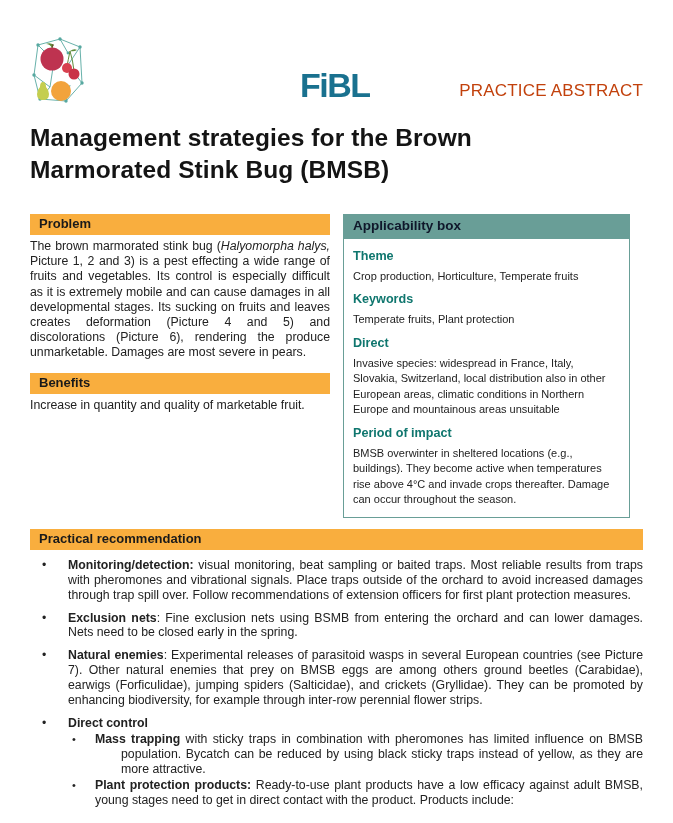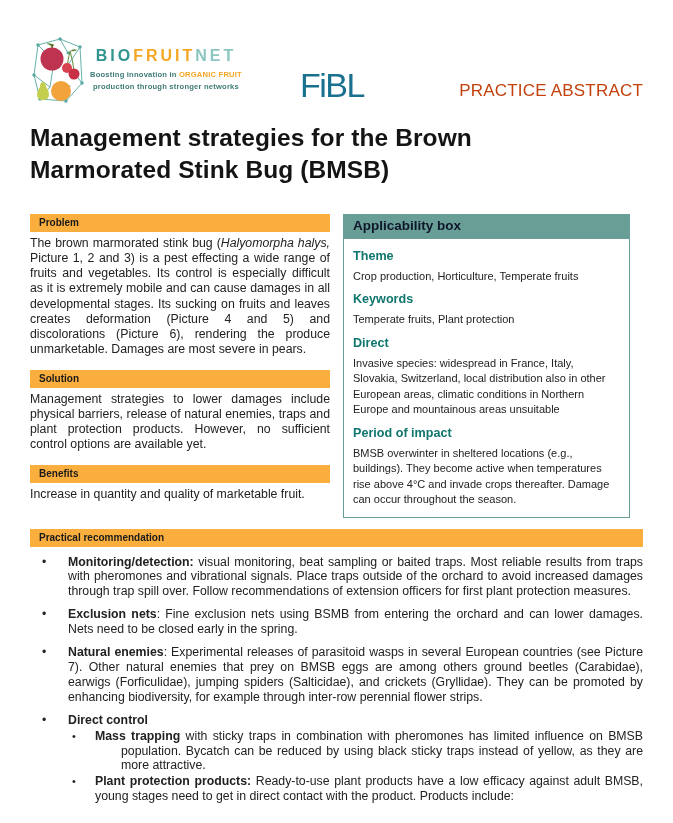--- a/index.html
+++ b/index.html
@@ -16,34 +16,34 @@
   .masthead { display:flex; align-items:flex-end; height:74px; }
   .logo-block { display:flex; align-items:center; width:214px; height:74px; }
   .fruit-net-svg { width:56px; height:70px; flex:0 0 auto; margin-right:4px; }
   .logo-text { display:flex; flex-direction:column; align-items:center; }
   .logo-word { font-size:16px; font-weight:bold; letter-spacing:3px; white-space:nowrap; line-height:1; }
   .lw-bio { color:#31958D; }
   .lw-fruit { color:#F5A623; }
   .lw-net { color:#8CC6C0; }
   .tagline { font-size:7.6px; font-weight:bold; color:#3E7B76; text-align:center; margin-top:5px; line-height:1.55; letter-spacing:0.2px; }
   .tl-hl { color:#F5A623; }
-  .fibl { font-size:34px; font-weight:400; color:#19718F; letter-spacing:-1.5px; margin-left:56px; margin-bottom:5px; line-height:1; }
+  .fibl { font-size:34px; font-weight:700; color:#19718F; letter-spacing:-1.5px; margin-left:56px; margin-bottom:5px; line-height:1; }
   .doc-type { margin-left:auto; font-size:17px; color:#c2410c; margin-bottom:8px; letter-spacing:0.2px; line-height:1; }
 
   
   .title { margin:15px 0 0 0; font-size:24.5px; font-weight:bold; color:#141414; line-height:1.3; max-width:478px; letter-spacing:0.1px; }
 
   
   .columns { display:flex; gap:13px; margin-top:28px; align-items:flex-start; }
   .col-left { width:300px; flex:0 0 auto; }
   .col-right { width:287px; flex:0 0 auto; }
 
   .sec-h {
     background:#F9AE3E; color:#1a1a1a;
-    font-weight:bold; font-size:10px;
+    font-weight:bold; font-size:13px;
     padding:3px 9px 4px 9px; line-height:1.1;
   }
   .body-text { font-size:12.3px; line-height:15.2px; text-align:justify; margin-top:4px; color:#222; }
   .sec { margin-top:0; }
   .sec + .sec { margin-top:10px; }
 
   
   .app-box { border:1.5px solid #699E97; }
   .app-h { background:#699E97; color:#0f172a; font-weight:bold; font-size:13.5px; padding:4px 9px 5px 9px; line-height:1.1; }
   .app-body { padding:2px 9px 9px 9px; }
@@ -92,46 +92,35 @@
 
         <path d="M40 16 Q38 26 37 31 M40 16 Q43 26 44 36" stroke="#5E8C3A" stroke-width="1" fill="none"></path>
         <circle cx="37" cy="33" r="5" fill="#D8414F"></circle>
         <circle cx="44" cy="39" r="5.5" fill="#C93246"></circle>
         <path d="M40 16 Q44 13 47 15 Q44 17 40 16 Z" fill="#5E8C3A"></path>
 
         <path d="M13 47 Q16 47 16 52 Q19 55 19 59 Q19 65 13 65 Q7 65 7 59 Q7 55 10 52 Q10 47 13 47 Z" fill="#C4CE4F"></path>
 
         <circle cx="31" cy="56" r="10" fill="#F2A33C"></circle>
       </svg>
-      <div class="logo-text">
-        <div class="logo-word"><span class="lw-bio">BIO</span><span class="lw-fruit">FRUIT</span><span class="lw-net">NET</span></div>
-        <div class="tagline">
-          <span>Boosting innovation in </span><span class="tl-hl">ORGANIC FRUIT</span><br>
-          <span>production through stronger networks</span>
-        </div>
-      </div>
     </div>
     <div class="fibl">FiBL</div>
     <div class="doc-type">PRACTICE ABSTRACT</div>
   </div>
 
   <h1 class="title">Management strategies for the Brown Marmorated Stink Bug (BMSB)</h1>
 
   <div class="columns">
     <div class="col-left">
 
       <div class="sec">
         <div class="sec-h">Problem</div>
         <p class="body-text"><span>The brown marmorated stink bug (</span><i>Halyomorpha halys,</i><span> Picture 1, 2 and 3) is a pest effecting a wide range of fruits and vegetables. Its control is especially difficult as it is extremely mobile and can cause damages in all developmental stages. Its sucking on fruits and leaves creates deformation (Picture 4 and 5) and discolorations (Picture 6), rendering the produce unmarketable. Damages are most severe in pears.</span></p>
       </div>
 
-      <div class="sec">
-        <div class="sec-h">Solution</div>
-        <p class="body-text">Management strategies to lower damages include physical barriers, release of natural enemies, traps and plant protection products. However, no sufficient control options are available yet.</p>
-      </div>
 
       <div class="sec">
         <div class="sec-h">Benefits</div>
         <p class="body-text">Increase in quantity and quality of marketable fruit.</p>
       </div>
 
     </div>
 
     <div class="col-right">
       <div class="app-box">

